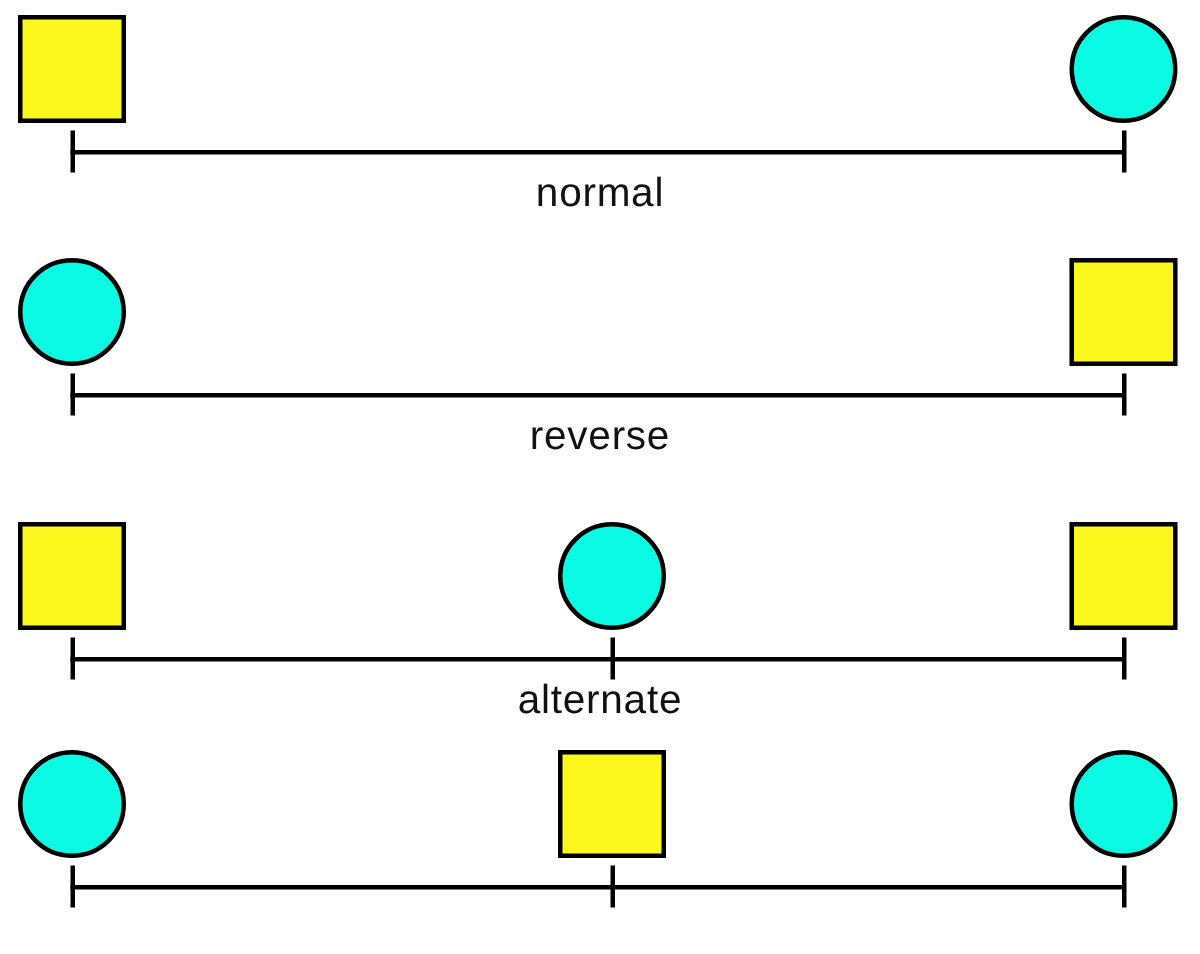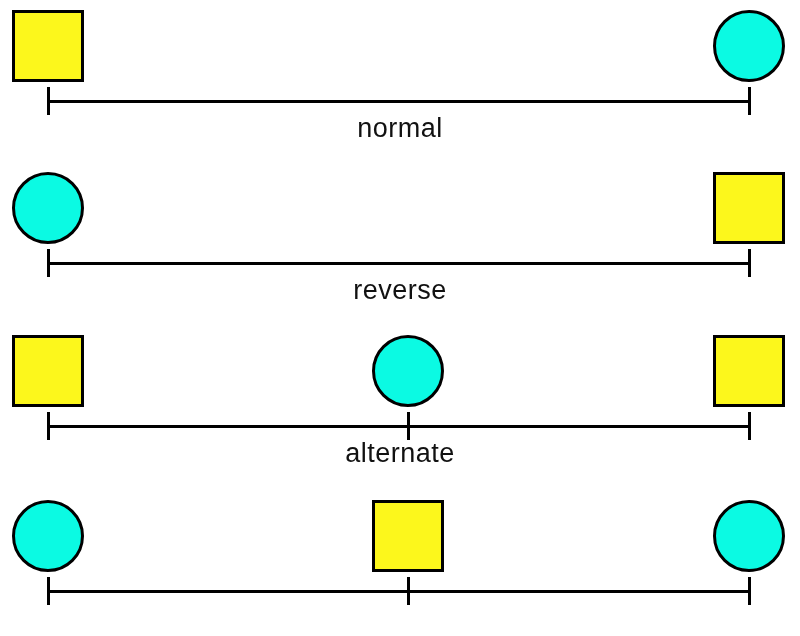--- a/index.html
+++ b/index.html
@@ -15,21 +15,21 @@
     font-family: "Liberation Sans", sans-serif;
   }
   .row {
     position: absolute;
     left: 0;
     width: 800px;
     height: 160px;
   }
   .row-normal            { top: 0px; }
   .row-reverse           { top: 162px; }
-  .row-alternate         { top: 325px; }
+  .row-alternate         { top: 338px; }
   .row-alternate-reverse { top: 490px; }
 
   .shape {
     position: absolute;
     top: 10px;
     width: 72px;
     height: 72px;
     border: 3px solid var(--line, #000);
     box-sizing: border-box;
   }

